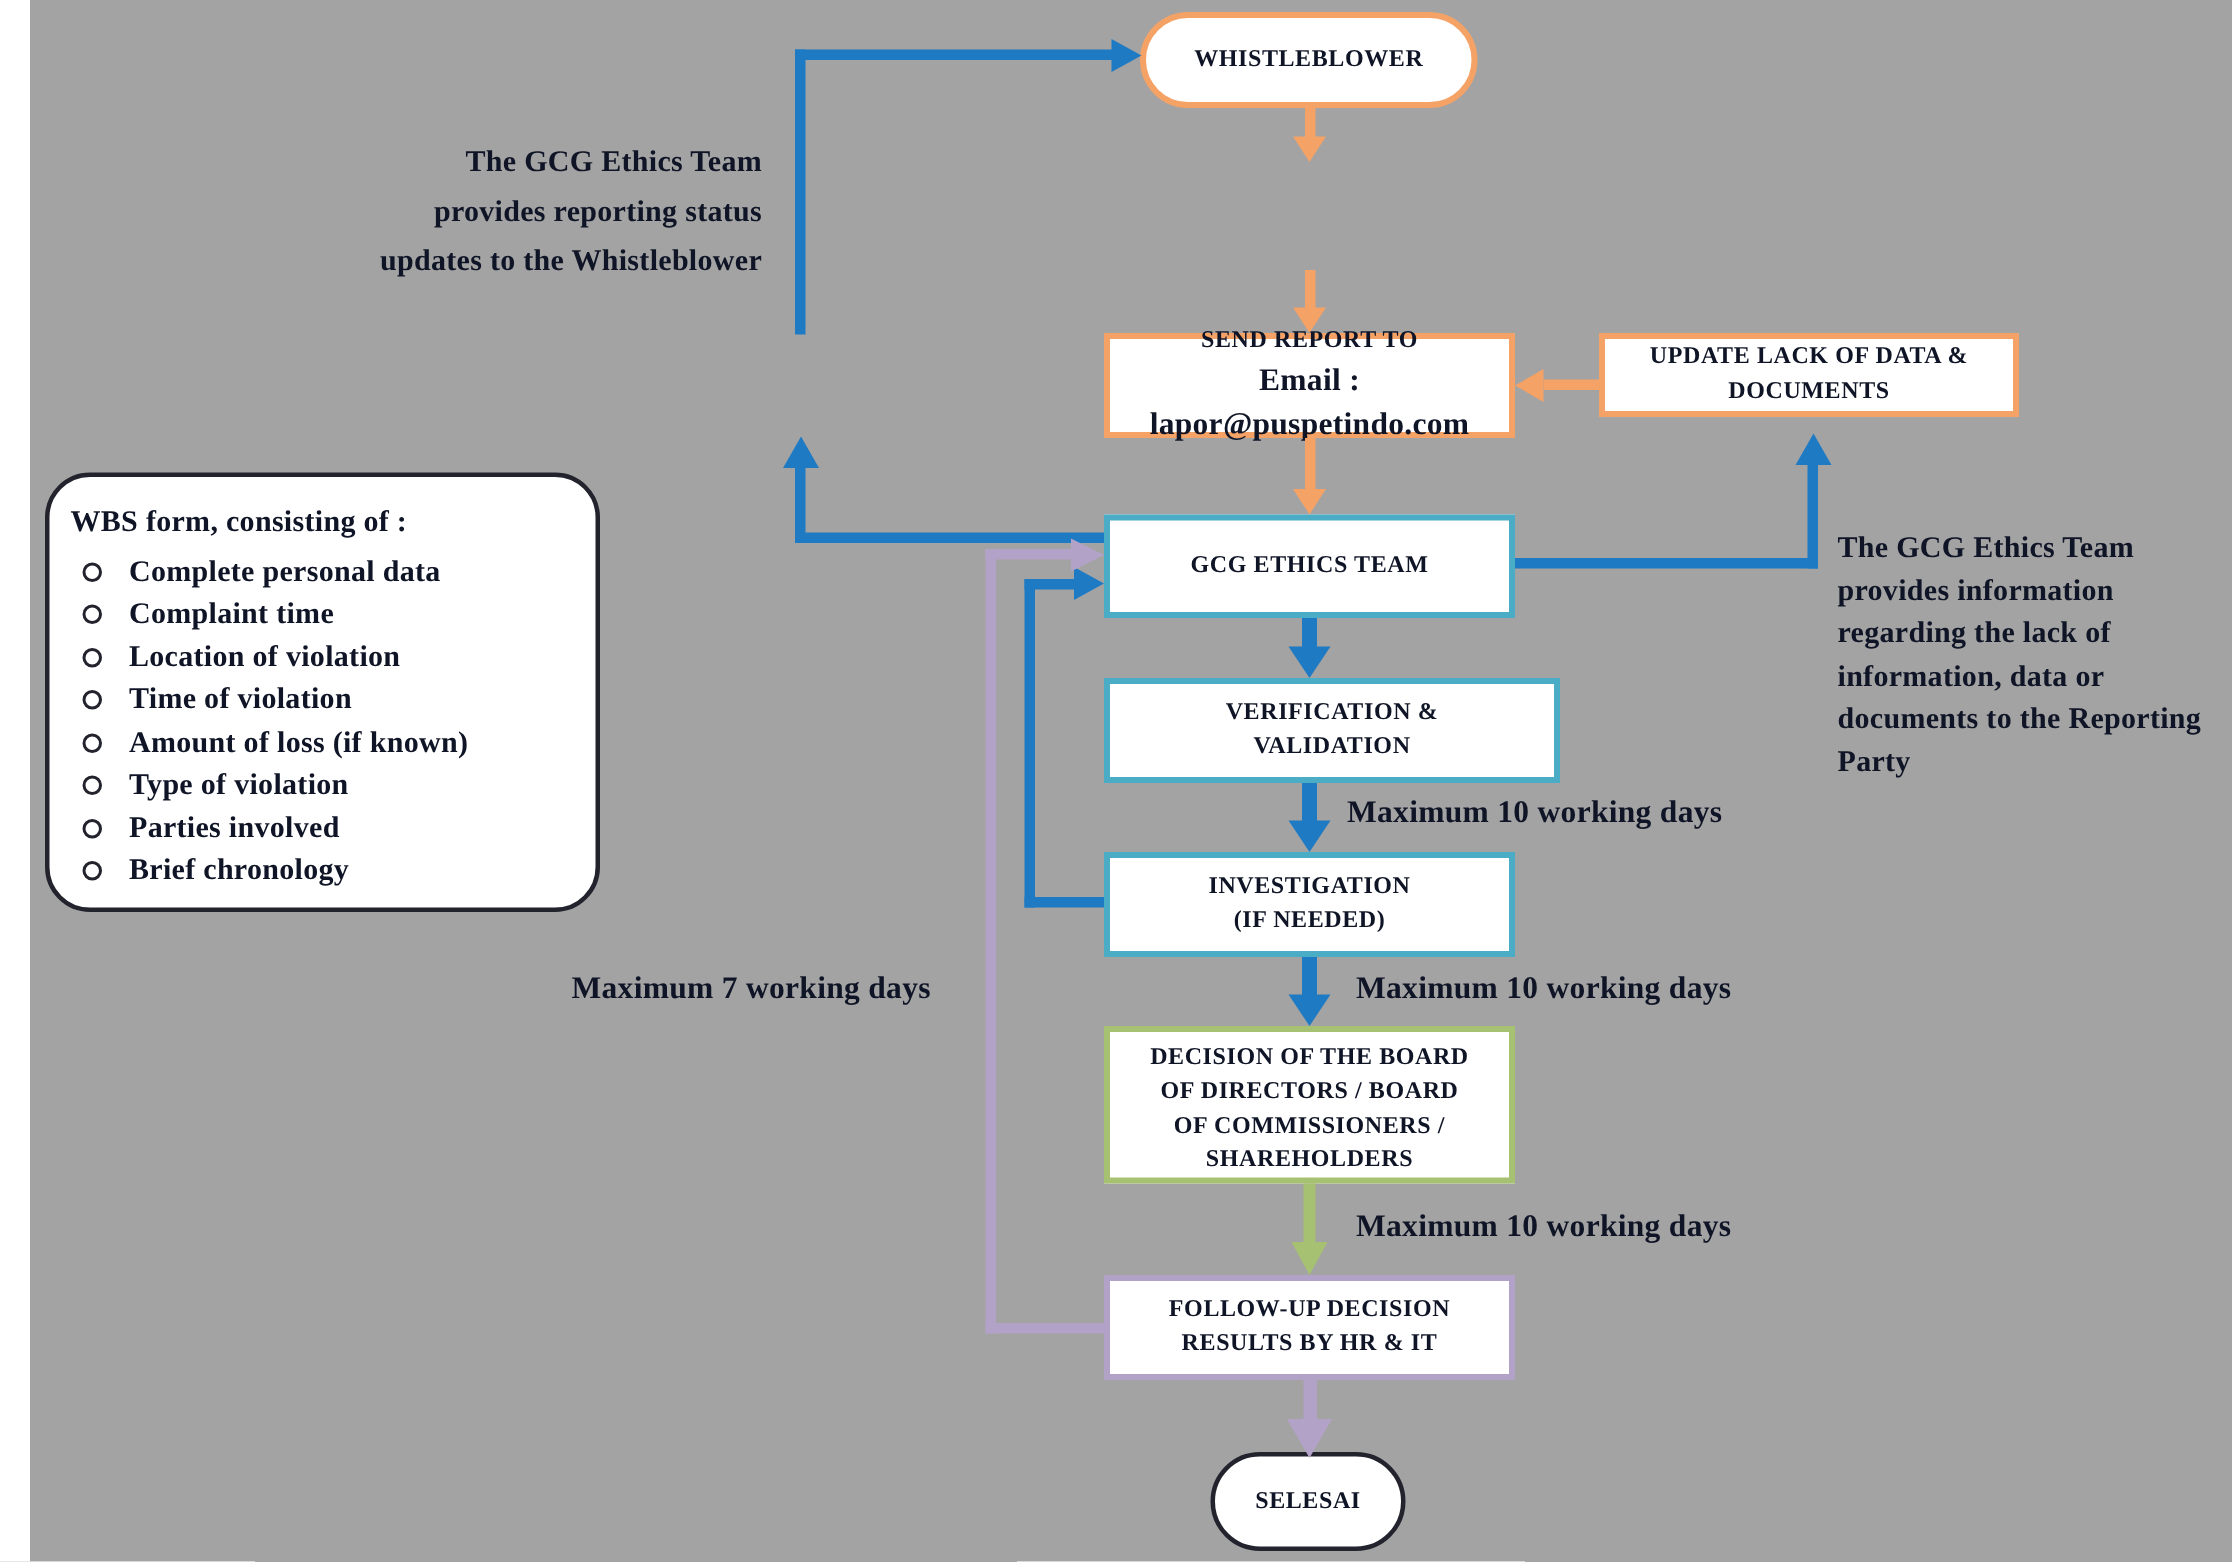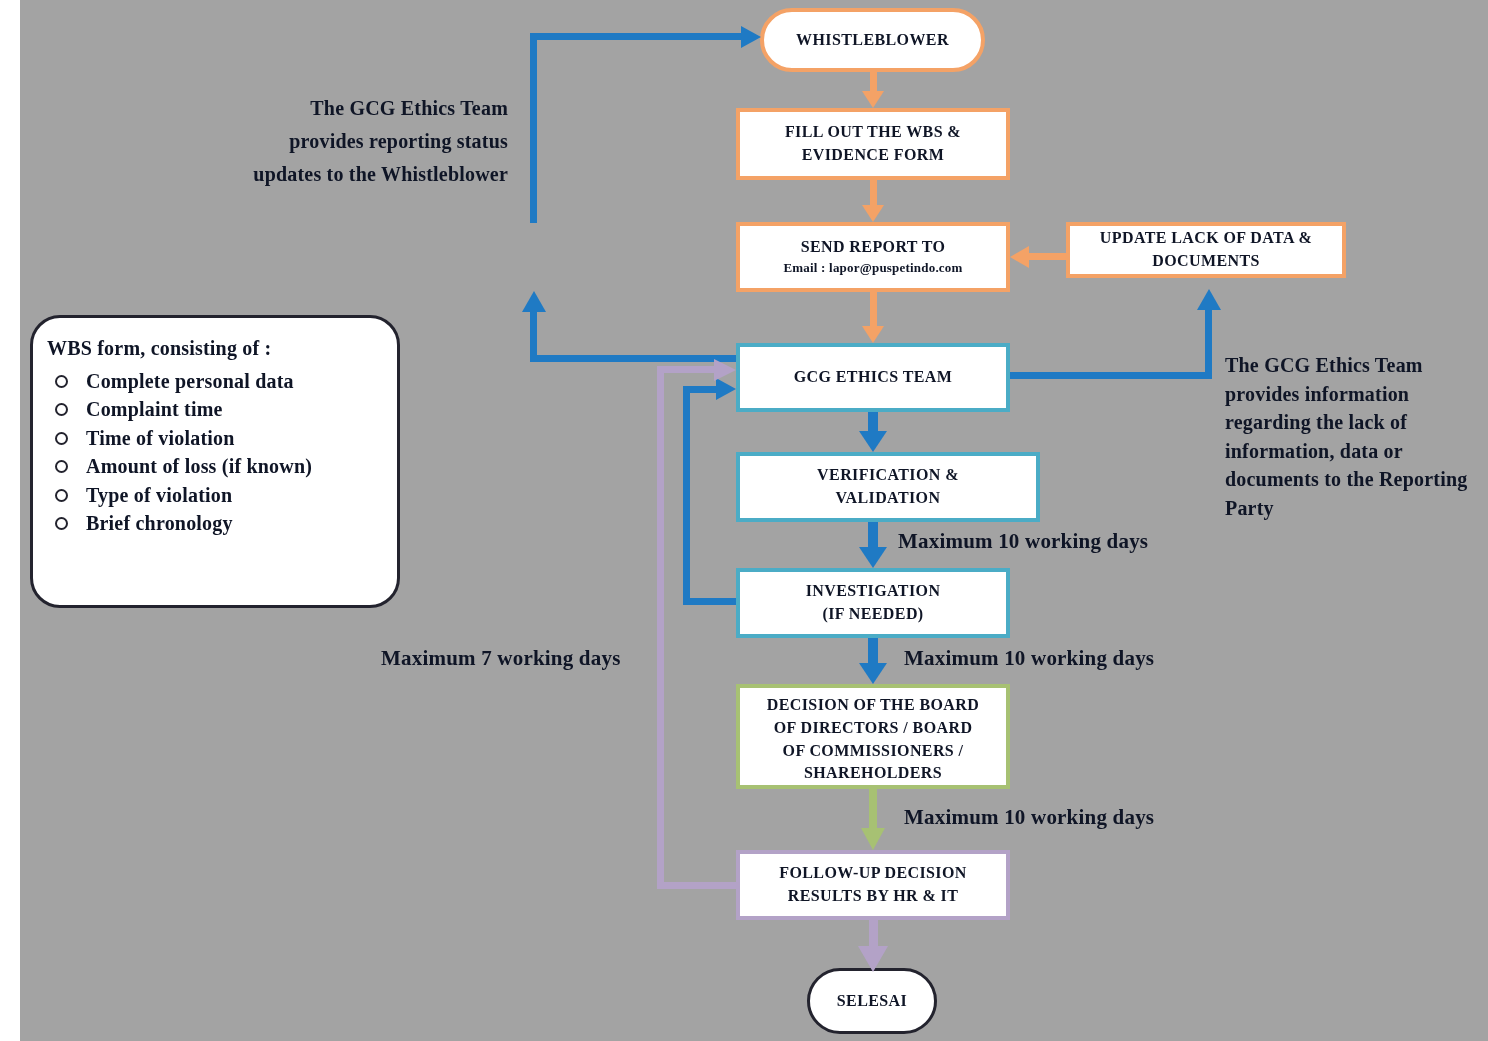--- a/index.html
+++ b/index.html
@@ -21,21 +21,21 @@
     text-align:center;box-sizing:border-box;font-weight:bold;color:var(--text);
     letter-spacing:.4px;font-size:16px;line-height:1.42;background:#fff;
   }
   .b-or{border:4px solid var(--orange);}
   .b-te{border:4px solid var(--teal);}
   .b-gr{border:4px solid var(--green);align-items:flex-end;}
   .b-pu{border:4px solid var(--purple);justify-content:center;}
   .b-dk{border:3px solid var(--dark);}
   .pill{border-radius:36px;}
   .ln{display:block;}
-  .email{font-size:13px;letter-spacing:.2px;}
+  .email{font-size:21px;letter-spacing:.2px;}
   .seg{position:absolute;}
   .bg-bl{background:var(--blue);}
   .bg-or{background:var(--orange);}
   .bg-gr{background:var(--green);}
   .bg-pu{background:var(--purple);}
   .tri{position:absolute;width:0;height:0;}
   .tri.d-or{border-left:11px solid transparent;border-right:11px solid transparent;border-top:17px solid var(--orange);}
   .tri.l-or{border-top:11px solid transparent;border-bottom:11px solid transparent;border-right:19px solid var(--orange);}
   .tri.d-bl{border-left:14px solid transparent;border-right:14px solid transparent;border-top:21px solid var(--blue);}
   .tri.u-bl{border-left:12px solid transparent;border-right:12px solid transparent;border-bottom:21px solid var(--blue);}
@@ -67,26 +67,20 @@
 </style>
 </head>
 <body>
 
 <div class="stage">
 
   <div class="node b-or pill" style="left:740px;top:8px;width:225px;height:64px;">
     <span class="ln">WHISTLEBLOWER</span>
   </div>
 
-  <div class="node b-or" style="left:716px;top:108px;width:274px;height:72px;">
-    <span>
-      <span class="ln">FILL OUT THE WBS &amp;</span>
-      <span class="ln">EVIDENCE FORM</span>
-    </span>
-  </div>
 
   <div class="node b-or" style="left:716px;top:222px;width:274px;height:70px;">
     <span>
       <span class="ln">SEND REPORT TO</span>
       <span class="ln email">Email : lapor@puspetindo.com</span>
     </span>
   </div>
 
   <div class="node b-or" style="left:1046px;top:222px;width:280px;height:56px;">
     <span>
@@ -140,29 +134,37 @@
       <li>
           <span class="bullet"></span>
           <span>Complete personal data</span>
         </li>
       <li>
           <span class="bullet"></span>
           <span>Complaint time</span>
         </li>
       <li>
           <span class="bullet"></span>
+          <span>Location of violation</span>
+        </li>
+      <li>
+          <span class="bullet"></span>
           <span>Time of violation</span>
         </li>
       <li>
           <span class="bullet"></span>
           <span>Amount of loss (if known)</span>
         </li>
       <li>
           <span class="bullet"></span>
           <span>Type of violation</span>
+        </li>
+      <li>
+          <span class="bullet"></span>
+          <span>Parties involved</span>
         </li>
       <li>
           <span class="bullet"></span>
           <span>Brief chronology</span>
         </li>
     </ul>
   </div>
 
   <div class="note" style="left:196px;top:92px;width:292px;text-align:right;">
     <span class="ln">The GCG Ethics Team</span>

